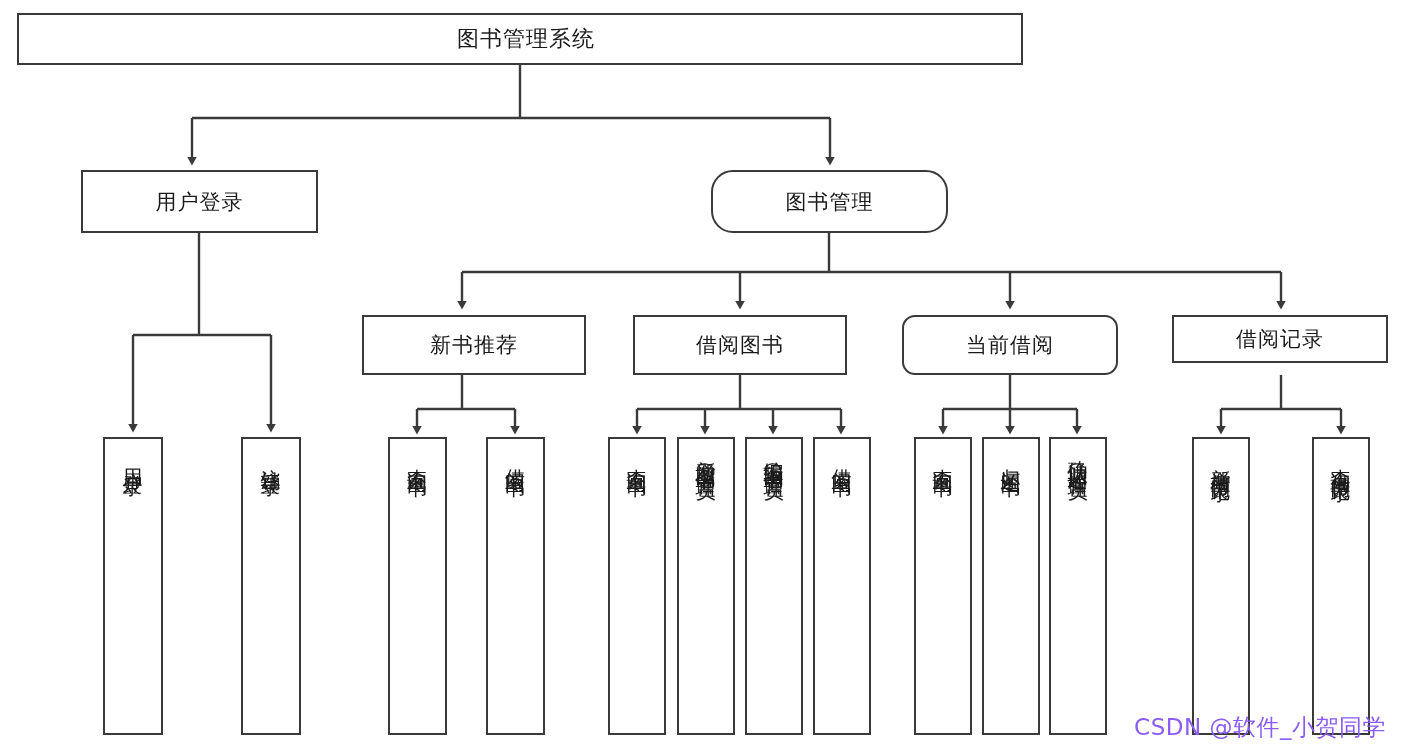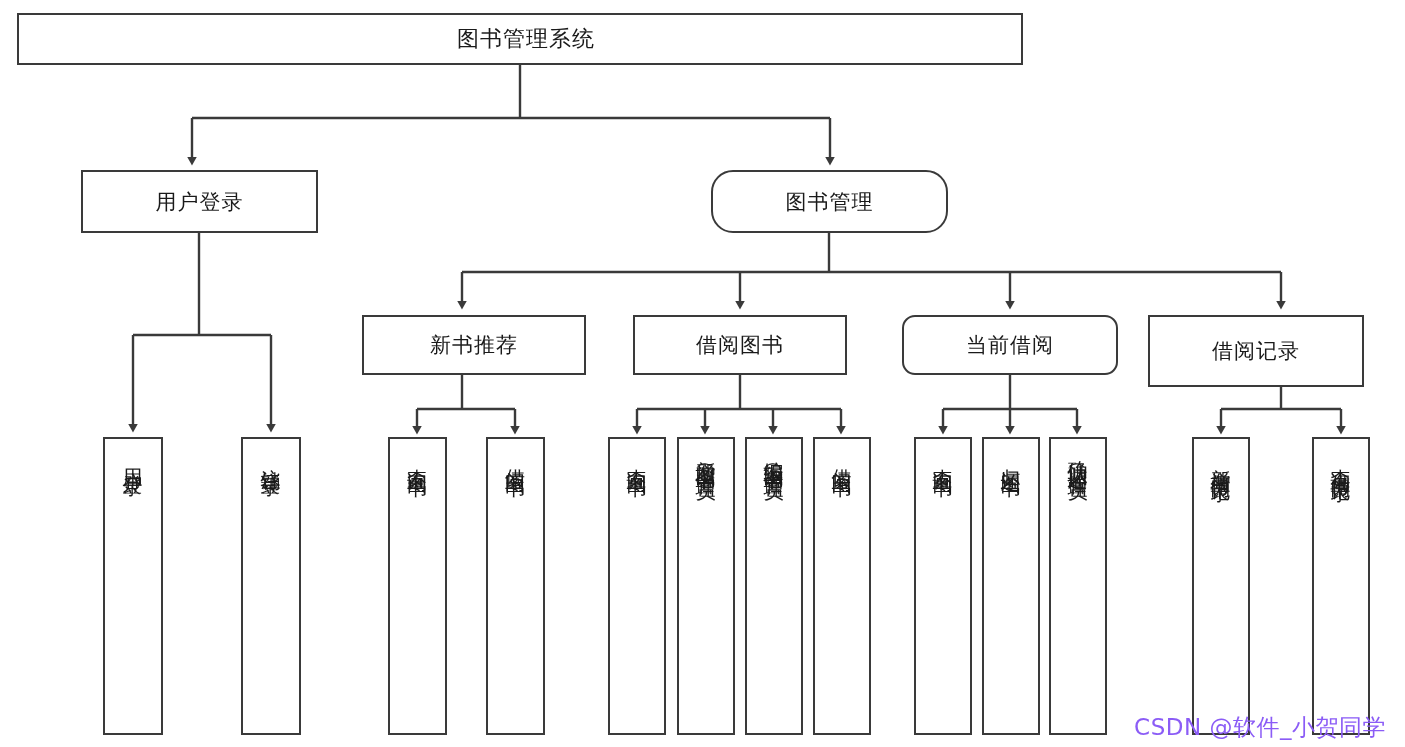--- a/index.html
+++ b/index.html
@@ -142,21 +142,21 @@
 
   <div class="node h-node" style="left:362px; top:315px; width:224px; height:60px;">
     <span>新书推荐</span>
   </div>
   <div class="node h-node" style="left:633px; top:315px; width:214px; height:60px;">
     <span>借阅图书</span>
   </div>
   <div class="node h-node" style="left:902px; top:315px; width:216px; height:60px;border-radius:13px;">
     <span>当前借阅</span>
   </div>
-  <div class="node h-node" style="left:1148px; top:315px; width:216px; height:72px;">
+  <div class="node h-node" style="left:1172px; top:315px; width:216px; height:48px;">
     <span>借阅记录</span>
   </div>
 
   <div class="node v-node" style="left:103px; top:437px; width:60px; height:298px;">
     <span class="vtext">用户登录</span>
   </div>
   <div class="node v-node" style="left:241px; top:437px; width:60px; height:298px;">
     <span class="vtext">注销登录</span>
   </div>
 

